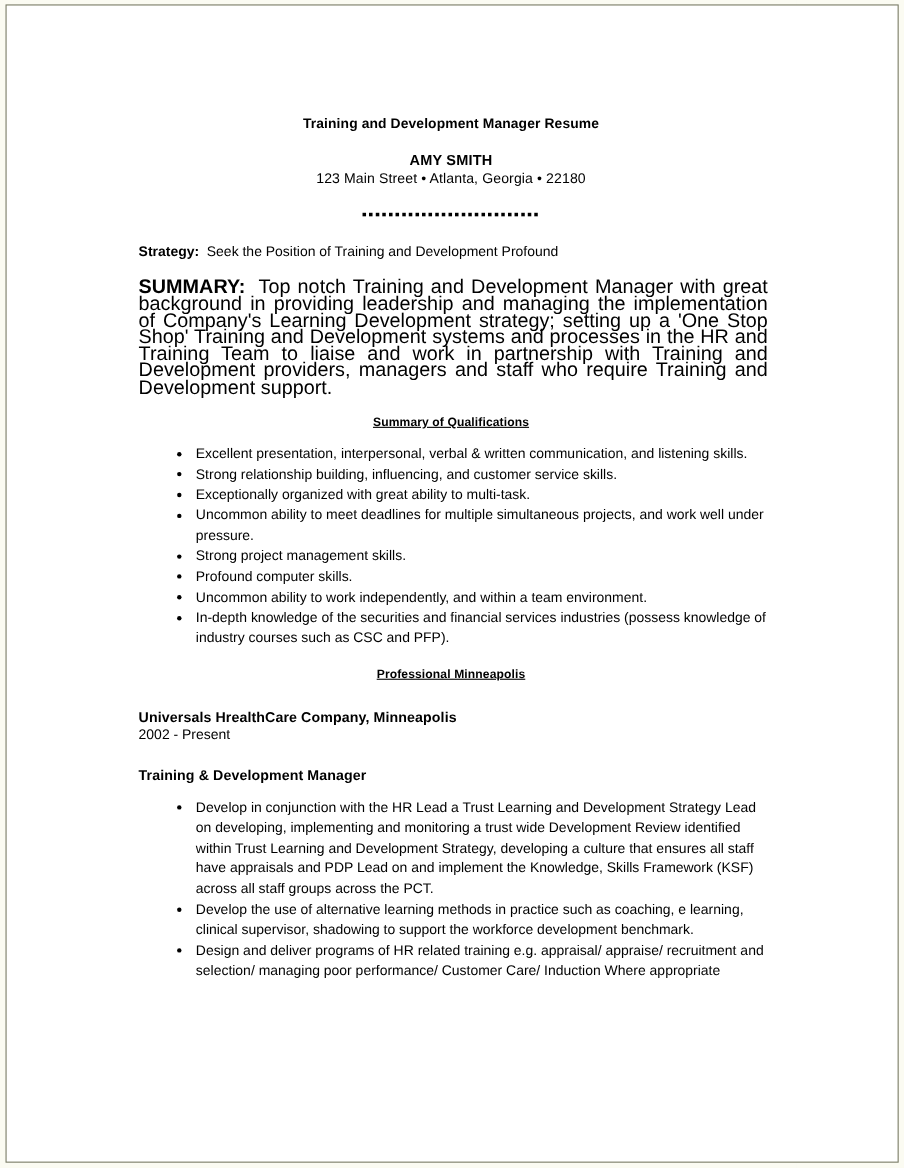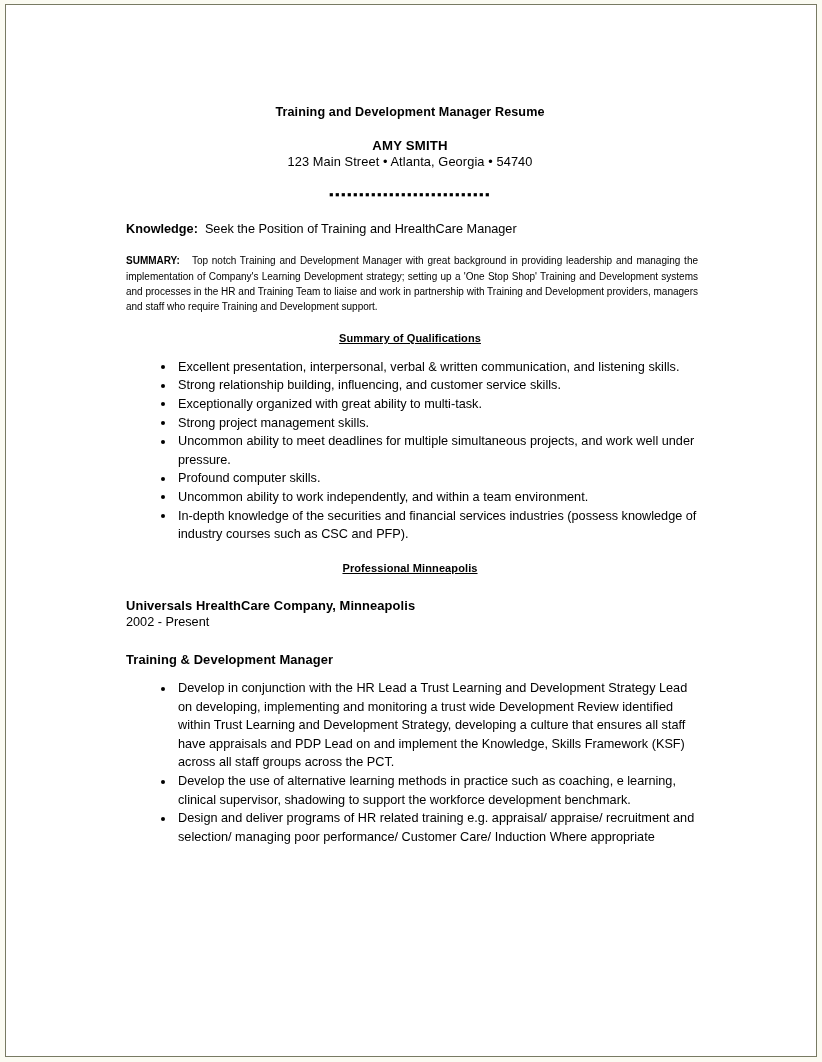--- a/index.html
+++ b/index.html
@@ -102,21 +102,21 @@
     margin: 20px 0 0 4px;
     font-size: 12.7px;
   }
   .lbl-bold {
     font-weight: bold;
   }
   .gapsp { display: inline-block; width: 7px; }
 
   .summary-block {
     margin: 16px 0 0 4px;
-    font-size: 10px;
+    font-size: 18px;
     line-height: 15.2px;
     text-align: justify;
     text-justify: inter-word;
   }
 
   .sec-heading {
     text-align: center;
     font-weight: bold;
     font-size: 11px;
     text-decoration: underline;
@@ -183,41 +183,41 @@
 <div class="page-outer">
   <div class="page-border">
     <div class="page-inner">
 
       <div class="content">
 
         <div class="doc-title">Training and Development Manager Resume</div>
 
         <div class="name">AMY SMITH</div>
 
-        <div class="addr">123 Main Street • Atlanta, Georgia • 54740</div>
+        <div class="addr">123 Main Street • Atlanta, Georgia • 22180</div>
 
 
         <div class="dot-rule">▪▪▪▪▪▪▪▪▪▪▪▪▪▪▪▪▪▪▪▪▪▪▪▪▪▪▪</div>
 
         <div class="objective-line">
-          <span class="lbl-bold">Knowledge:</span><span class="gapsp"></span><span>Seek the Position of Training and HrealthCare Manager</span>
+          <span class="lbl-bold">Strategy:</span><span class="gapsp"></span><span>Seek the Position of Training and Development Profound</span>
         </div>
 
         <div class="summary-block">
           <span class="lbl-bold">SUMMARY:</span><span class="wide-sp"></span><span>Top notch Training and Development Manager with great background in providing leadership and managing the implementation of Company's Learning Development strategy; setting up a 'One Stop Shop' Training and Development systems and processes in the HR and Training Team to liaise and work in partnership with Training and Development providers, managers and staff who require Training and Development support.</span>
         </div>
 
         <div class="sec-heading">Summary of Qualifications</div>
 
         <ul class="bullets">
           <li>Excellent  presentation, interpersonal, verbal &amp; written    communication, and listening skills.</li>
           <li>Strong  relationship building,  influencing,  and customer  service    skills.</li>
           <li>Exceptionally organized with great ability to multi-task.</li>
+          <li>Uncommon  ability to meet  deadlines for multiple  simultaneous     projects, and work well under pressure.</li>
           <li>Strong project management skills.</li>
-          <li>Uncommon  ability to meet  deadlines for multiple  simultaneous     projects, and work well under pressure.</li>
           <li>Profound computer skills.</li>
           <li>Uncommon ability to work independently, and within a team    environment.</li>
           <li>In-depth  knowledge  of the securities  and financial  services    industries (possess knowledge of industry courses such as     CSC and PFP).</li>
         </ul>
 
         <div class="sec-heading">Professional Minneapolis</div>
 
         <div class="job-company">Universals HrealthCare Company, Minneapolis</div>
         <div class="job-dates">2002 - Present</div>
 

